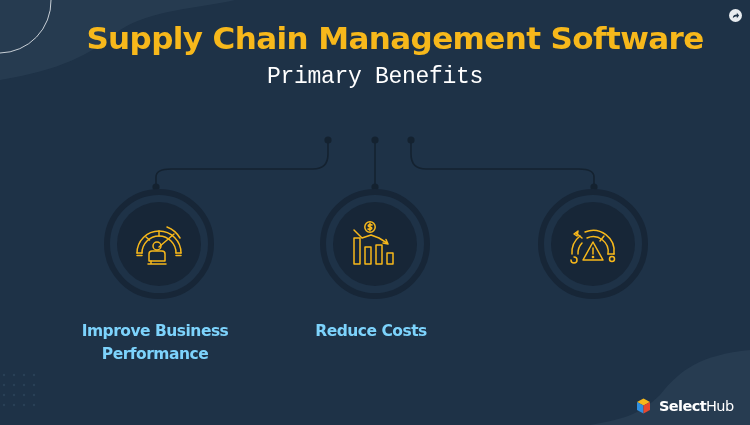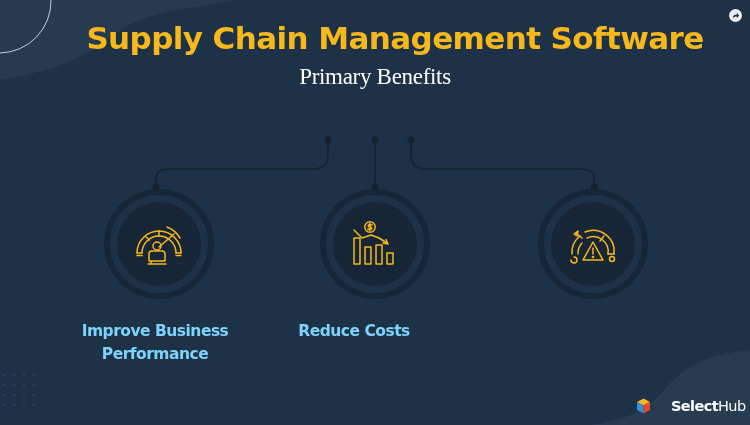--- a/index.html
+++ b/index.html
@@ -13,21 +13,21 @@
     .bg-shape { position: absolute; }
     .title {
       position: absolute; left: 0; right: 0; top: 20px;
       text-align: center; color: #f7b81b;
       font-family: "DejaVu Sans", sans-serif;
       font-weight: bold; font-size: 31px; letter-spacing: -0.6px; margin-left: 40px;
     }
     .subtitle {
       position: absolute; left: 0; right: 0; top: 64px;
       text-align: center; color: #ffffff;
-      font-family: Liberation Serif, serif;
+      font-family: Liberation Mono, monospace;
       font-size: 23px; font-weight: normal; letter-spacing: -0.3px;
     }
     .share-btn {
       position: absolute; left: 729px; top: 9px; width: 13px; height: 13px;
       border-radius: 50%; background: #e8ecf0;
       display: flex; align-items: center; justify-content: center; cursor: pointer;
     }
     .connectors { position: absolute; left: 0; top: 0; }
     .benefit { position: absolute; top: 189px; width: 110px; height: 110px; }
     .ring-outer {
@@ -41,21 +41,21 @@
     }
     .label {
       position: absolute; top: 320px; width: 200px;
       text-align: center; color: #7dd3fc;
       font-family: "DejaVu Sans", sans-serif;
       font-weight: bold; font-size: 15.5px; line-height: 23px; letter-spacing: -0.5px;
     }
     .dots { position: absolute; left: 2px; top: 373px; }
     .logo {
       position: absolute; left: 636px; top: 398px;
-      display: flex; align-items: center; gap: 20px;
+      display: flex; align-items: center; gap: 8px;
     }
     .logo-text { color: #ffffff; font-size: 14.5px; letter-spacing: -0.6px; font-family: "DejaVu Sans", sans-serif; }
     .logo-text .b { font-weight: bold; }
   </style>
 </head>
 <body>
 
 <div class="canvas">
 
   <svg class="bg-shape" width="750" height="425" viewBox="0 0 750 425" style="left:0;top:0;">
@@ -140,21 +140,21 @@
         <path d="M20 4 Q18 2.8 16.5 4 Q15.5 5.5 18 6 Q20.5 6.6 19.5 8 Q18 9.2 16 8 M18 2.3 L18 9.8"></path>
         <path d="M2 9 L10 17 L19 14 L27 17 L35 22"></path>
         <path d="M31 22 L36 23 L34 18.5"></path>
         <rect x="2" y="17" width="6" height="26"></rect>
         <rect x="13" y="26" width="6" height="17"></rect>
         <rect x="24" y="24" width="6" height="19"></rect>
         <rect x="35" y="32" width="6" height="11"></rect>
       </svg>
     </div>
   </div>
-  <div class="label" style="left:254px; width:200px;text-align:center;">Reduce Costs</div>
+  <div class="label" style="left:271px; width:200px;text-align:center;">Reduce Costs</div>
 
   <div class="benefit" style="left:538px;">
     <div class="ring-outer"></div>
     <div class="ring-inner">
       <svg width="50" height="40" viewBox="0 0 50 40" fill="none" stroke="#f7b81b" stroke-width="1.5" stroke-linecap="round" stroke-linejoin="round">
         <path d="M4 30 A21 21 0 0 1 12 12"></path>
         <path d="M17 8 A21 21 0 0 1 46 30"></path>
         <path d="M10 30 A15 15 0 0 1 14 19"></path>
         <path d="M19 14 A15 15 0 0 1 40 30"></path>
         <line x1="36" y1="12" x2="32" y2="17"></line>

